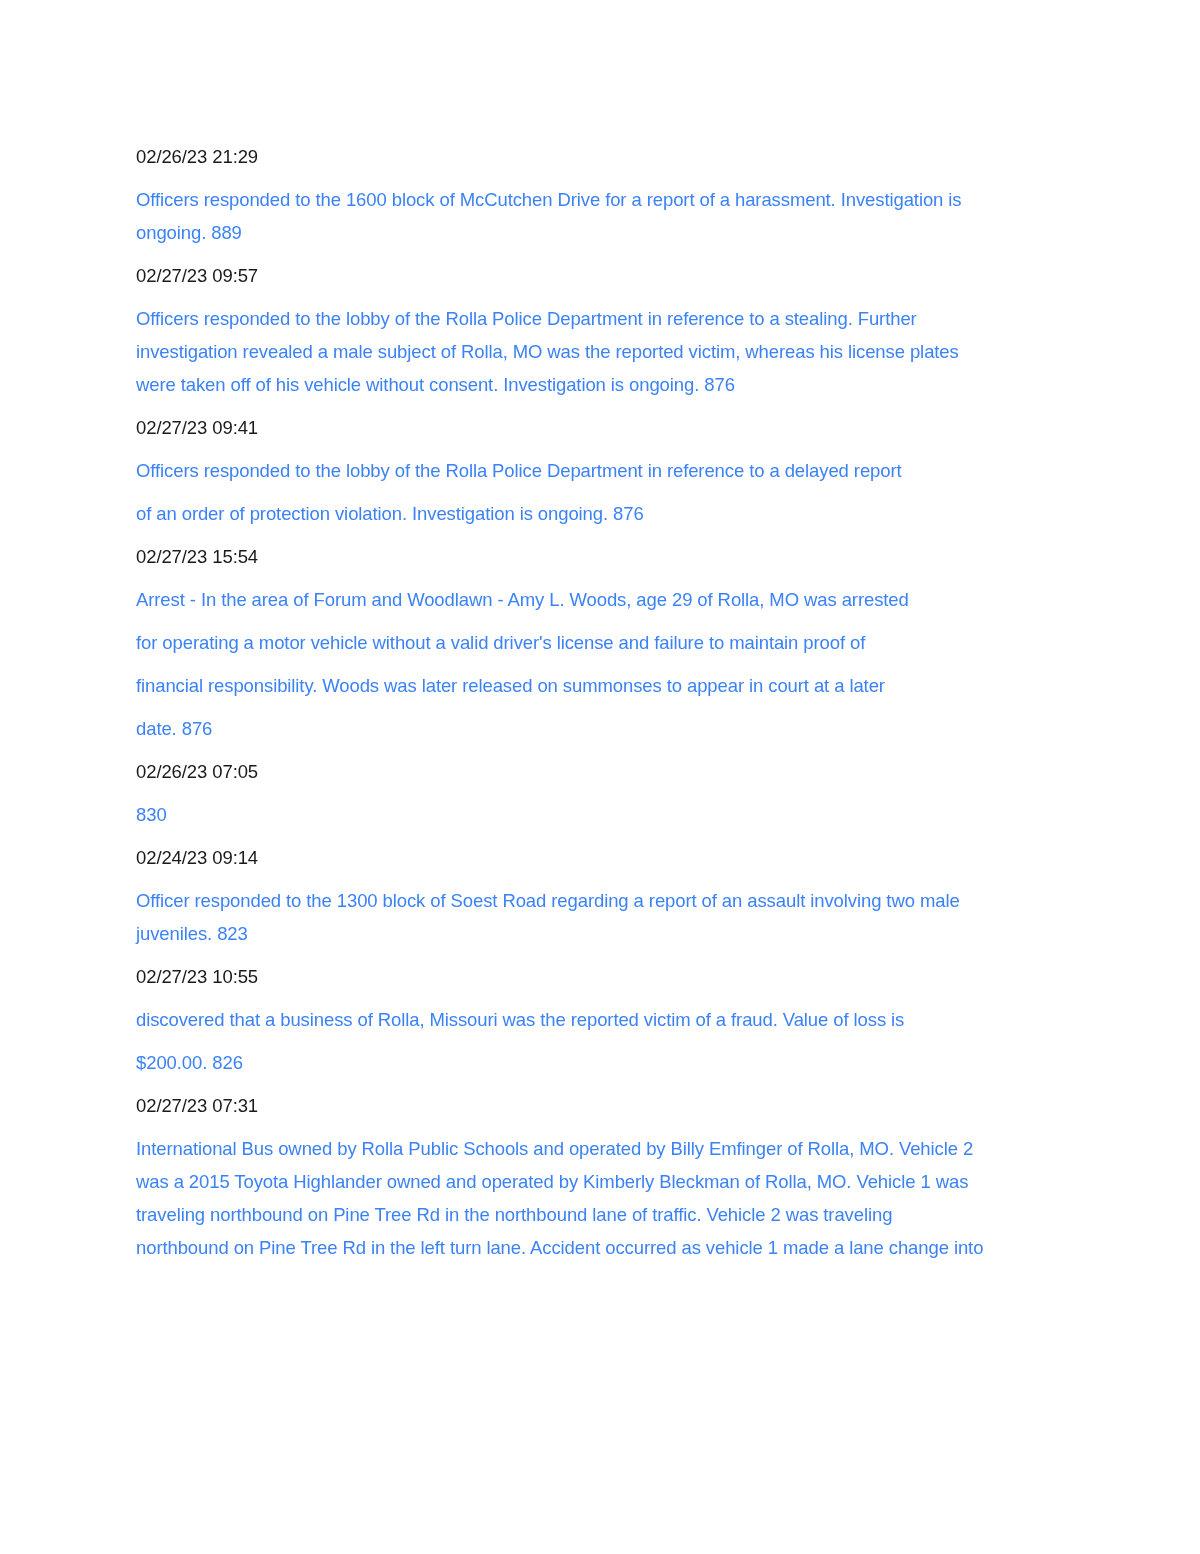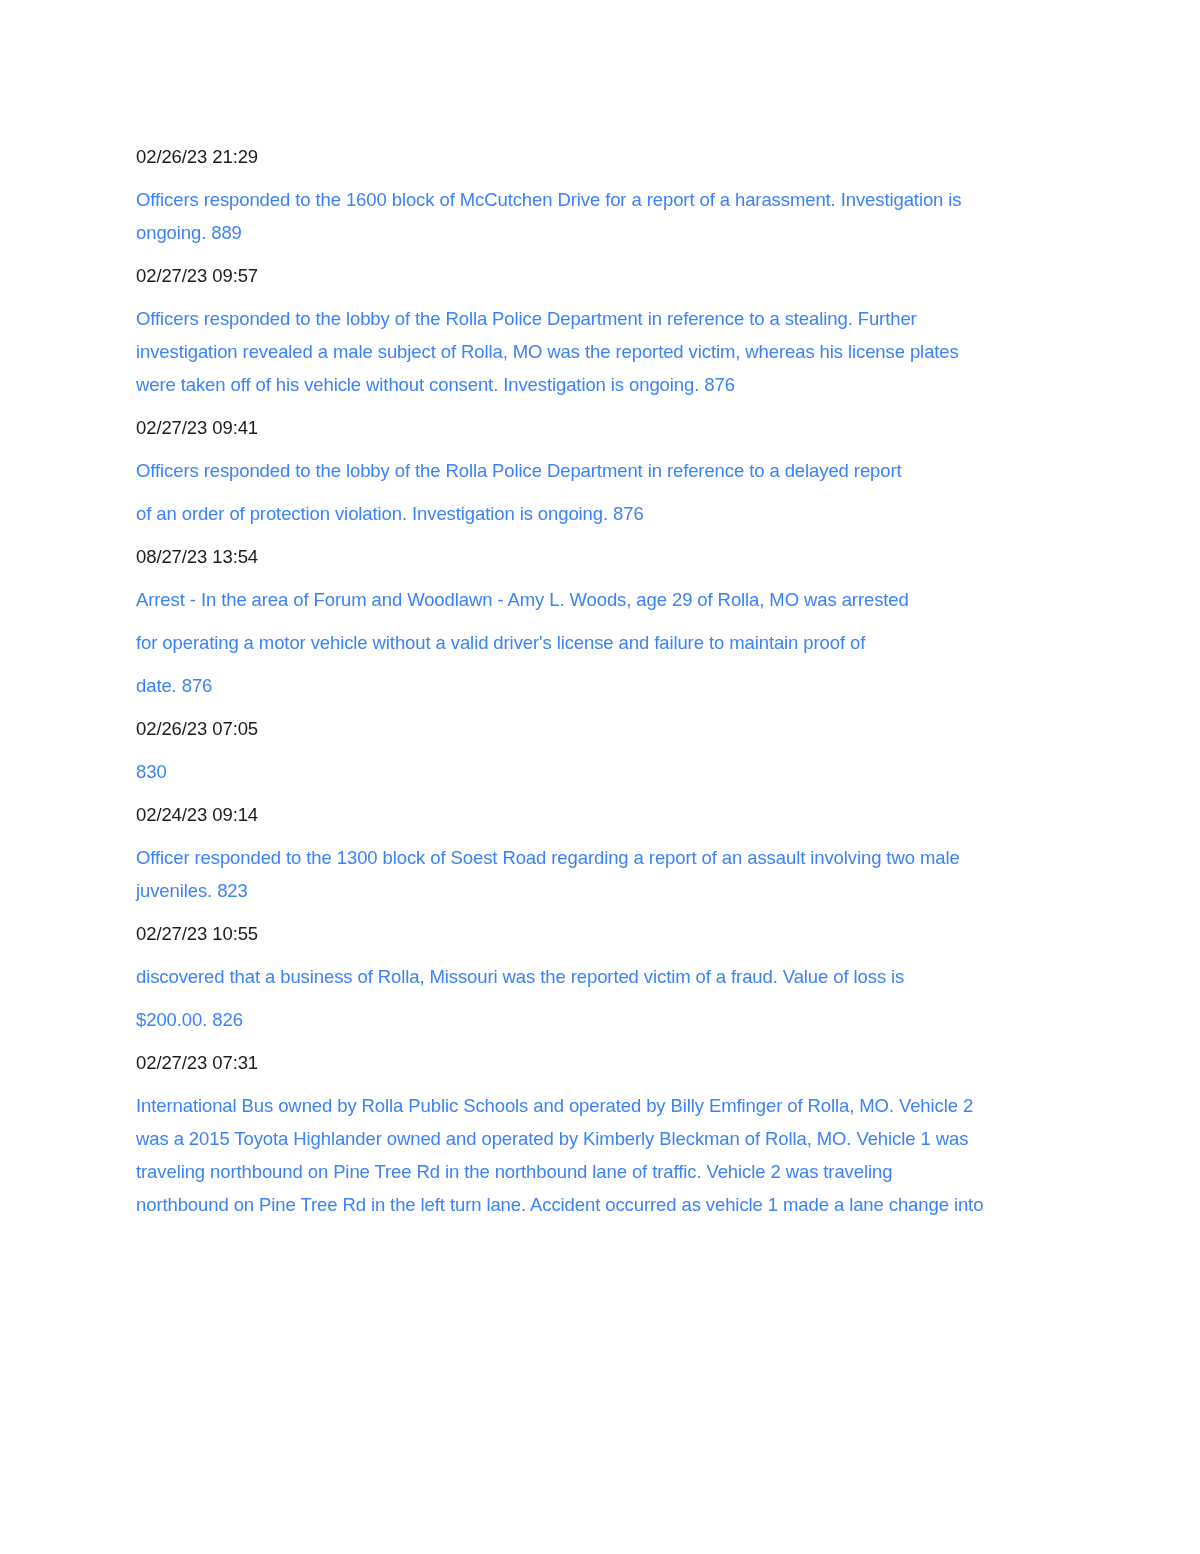--- a/index.html
+++ b/index.html
@@ -41,23 +41,24 @@
       <p class="block date">02/26/23 21:29</p>
       <p class="block body">Officers responded to the 1600 block of McCutchen Drive for a report of a harassment. Investigation is
 ongoing. 889</p>
       <p class="block date">02/27/23 09:57</p>
       <p class="block body">Officers responded to the lobby of the Rolla Police Department in reference to a stealing. Further
 investigation revealed a male subject of Rolla, MO was the reported victim, whereas his license plates
 were taken off of his vehicle without consent. Investigation is ongoing. 876</p>
       <p class="block date">02/27/23 09:41</p>
       <p class="block body">Officers responded to the lobby of the Rolla Police Department in reference to a delayed report</p>
       <p class="block body">of an order of protection violation. Investigation is ongoing. 876</p>
-      <p class="block date">08/27/23 13:54</p>
+      <p class="block date">02/27/23 15:54</p>
       <p class="block body">Arrest - In the area of Forum and Woodlawn - Amy L. Woods, age 29 of Rolla, MO was arrested</p>
       <p class="block body">for operating a motor vehicle without a valid driver's license and failure to maintain proof of</p>
+      <p class="block body">financial responsibility. Woods was later released on summonses to appear in court at a later</p>
       <p class="block body">date. 876</p>
       <p class="block date">02/26/23 07:05</p>
       <p class="block body">830</p>
       <p class="block date">02/24/23 09:14</p>
       <p class="block body">Officer responded to the 1300 block of Soest Road regarding a report of an assault involving two male
 juveniles. 823</p>
       <p class="block date">02/27/23 10:55</p>
       <p class="block body">discovered that a business of Rolla, Missouri was the reported victim of a fraud. Value of loss is</p>
       <p class="block body">$200.00. 826</p>
       <p class="block date">02/27/23 07:31</p>

